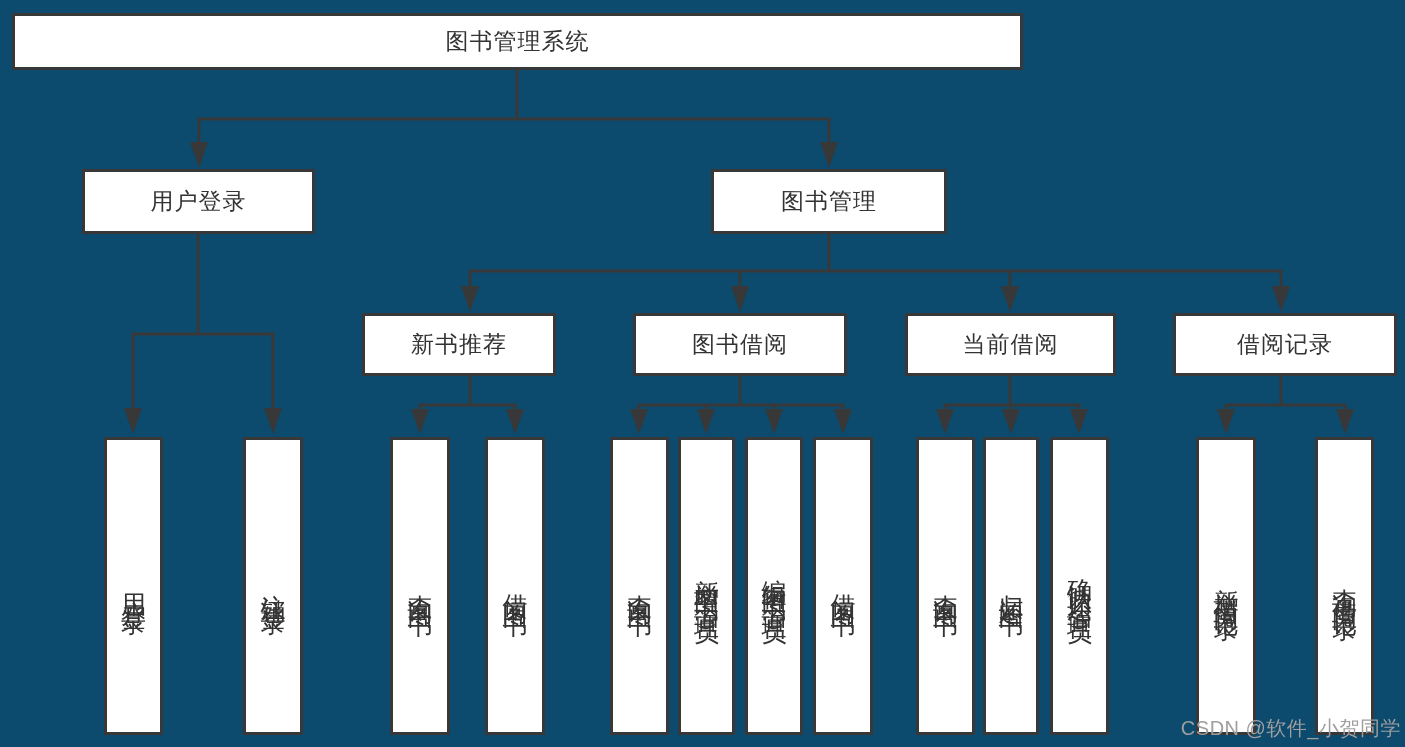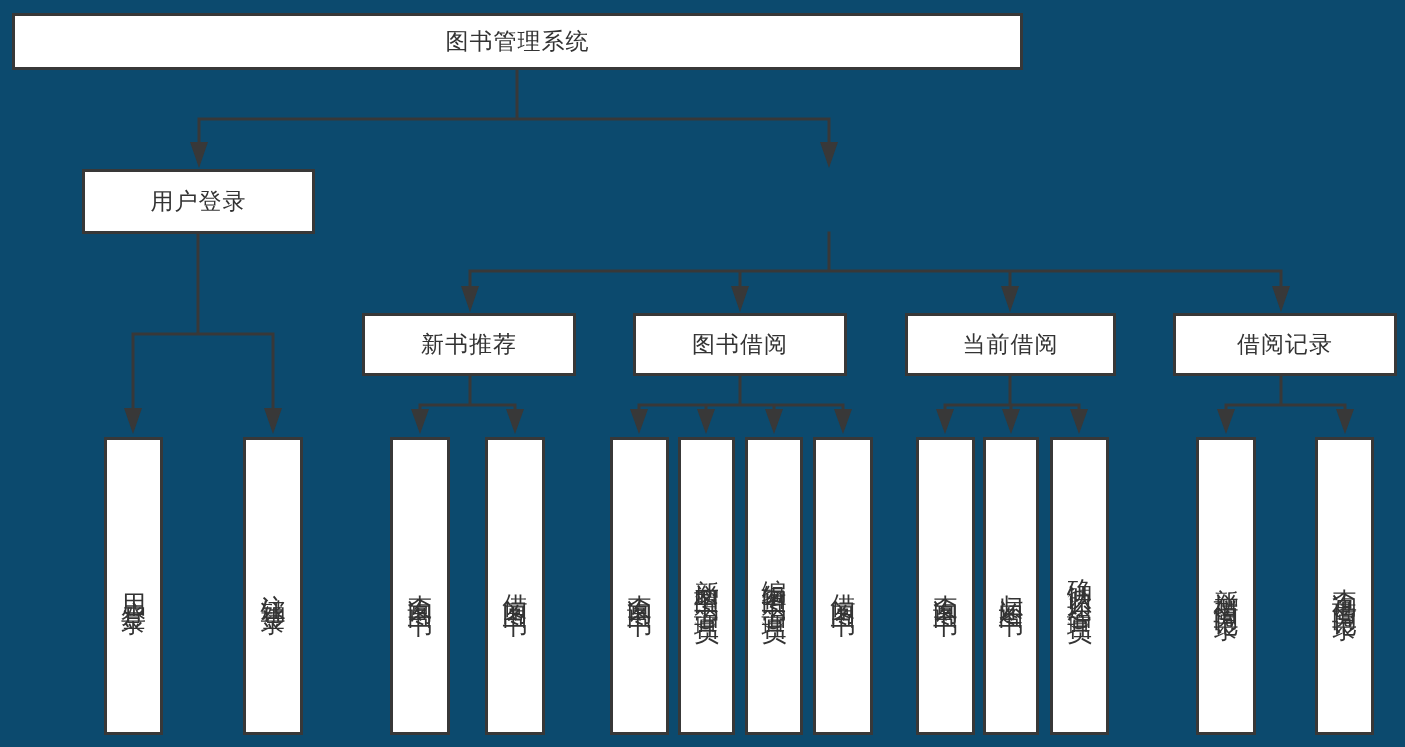--- a/index.html
+++ b/index.html
@@ -32,21 +32,21 @@
     writing-mode: vertical-rl;
     text-orientation: mixed;
     font-size: 25px;
     letter-spacing: 6px;
     line-height: 1;
   }
   
   #n-root            { left: 12px;   top: 13px;  width: 1011px; height: 57px; }
   #n-user-login      { left: 82px;   top: 169px; width: 233px;  height: 65px; }
   #n-book-mgmt       { left: 711px;  top: 169px; width: 236px;  height: 65px; }
-  #n-new-book-rec    { left: 362px;  top: 313px; width: 214px;  height: 63px; }
+  #n-new-book-rec    { left: 362px;  top: 313px; width: 194px;  height: 63px; }
   #n-book-borrow     { left: 633px;  top: 313px; width: 214px;  height: 63px; }
   #n-current-borrow  { left: 905px;  top: 313px; width: 211px;  height: 63px; }
   #n-borrow-record   { left: 1173px; top: 313px; width: 224px;  height: 63px; }
   #n-leaf-user-login     { left: 104px;  top: 437px; width: 59px; height: 298px; }
   #n-leaf-logout         { left: 243px;  top: 437px; width: 60px; height: 298px; }
   #n-leaf-query-book-1   { left: 390px;  top: 437px; width: 60px; height: 298px; }
   #n-leaf-borrow-book-1  { left: 485px;  top: 437px; width: 60px; height: 298px; }
   #n-leaf-query-book-2   { left: 610px;  top: 437px; width: 59px; height: 298px; }
   #n-leaf-add-book       { left: 678px;  top: 437px; width: 57px; height: 298px; }
   #n-leaf-edit-book      { left: 745px;  top: 437px; width: 58px; height: 298px; }
@@ -107,33 +107,35 @@
       <polygon points="1002,409 1020,409 1011,434"></polygon>
       <polygon points="1070,409 1088,409 1079,434"></polygon>
       <polygon points="1217,409 1235,409 1226,434"></polygon>
       <polygon points="1336,409 1354,409 1345,434"></polygon>
     </g>
   </svg>
 
   <div class="node h" id="n-root">图书管理系统</div>
 
   <div class="node h" id="n-user-login">用户登录</div>
+  <div class="node h" id="n-book-mgmt">图书管理</div>
 
   <div class="node h" id="n-new-book-rec">新书推荐</div>
   <div class="node h" id="n-current-borrow">当前借阅</div>
   <div class="node h" id="n-book-borrow">图书借阅</div>
   <div class="node h" id="n-borrow-record">借阅记录</div>
 
   <div class="node v" id="n-leaf-user-login">用户登录</div>
   <div class="node v" id="n-leaf-logout">注销登录</div>
   <div class="node v" id="n-leaf-query-book-1">查询图书</div>
   <div class="node v" id="n-leaf-borrow-book-1">借阅图书</div>
   <div class="node v" id="n-leaf-query-book-2">查询图书</div>
   <div class="node v" id="n-leaf-add-book">新增图书（管理员）</div>
   <div class="node v" id="n-leaf-edit-book">编辑图书（管理员）</div>
   <div class="node v" id="n-leaf-borrow-book-2">借阅图书</div>
   <div class="node v" id="n-leaf-query-book-3">查询图书</div>
   <div class="node v" id="n-leaf-return-book">归还图书</div>
   <div class="node v" id="n-leaf-confirm-return">确认归还（管理员）</div>
   <div class="node v" id="n-leaf-add-record">新增借阅记录</div>
   <div class="node v" id="n-leaf-query-record">查询借阅记录</div>
 
+  <div class="watermark">CSDN @软件_小贺同学</div>
 </div>
 
 </body></html>

